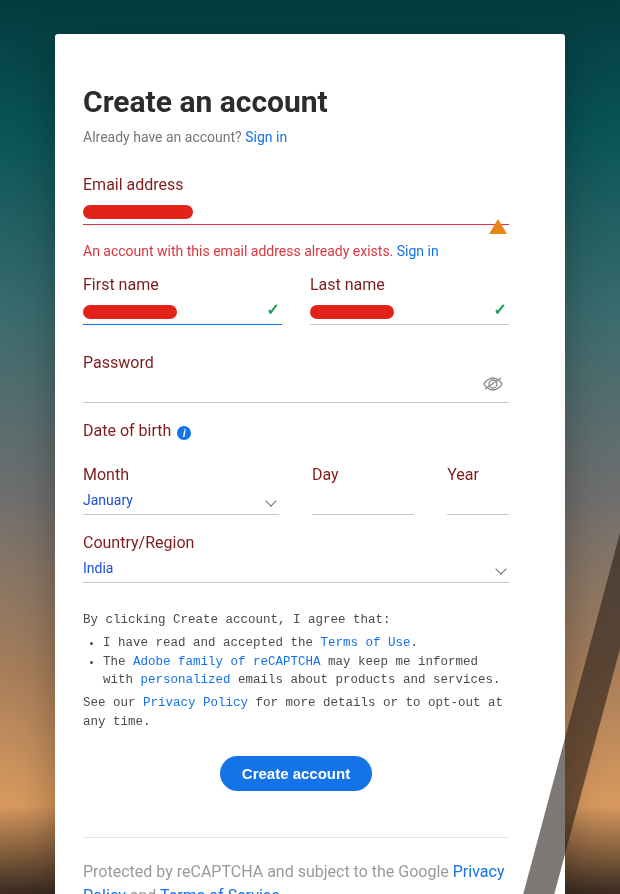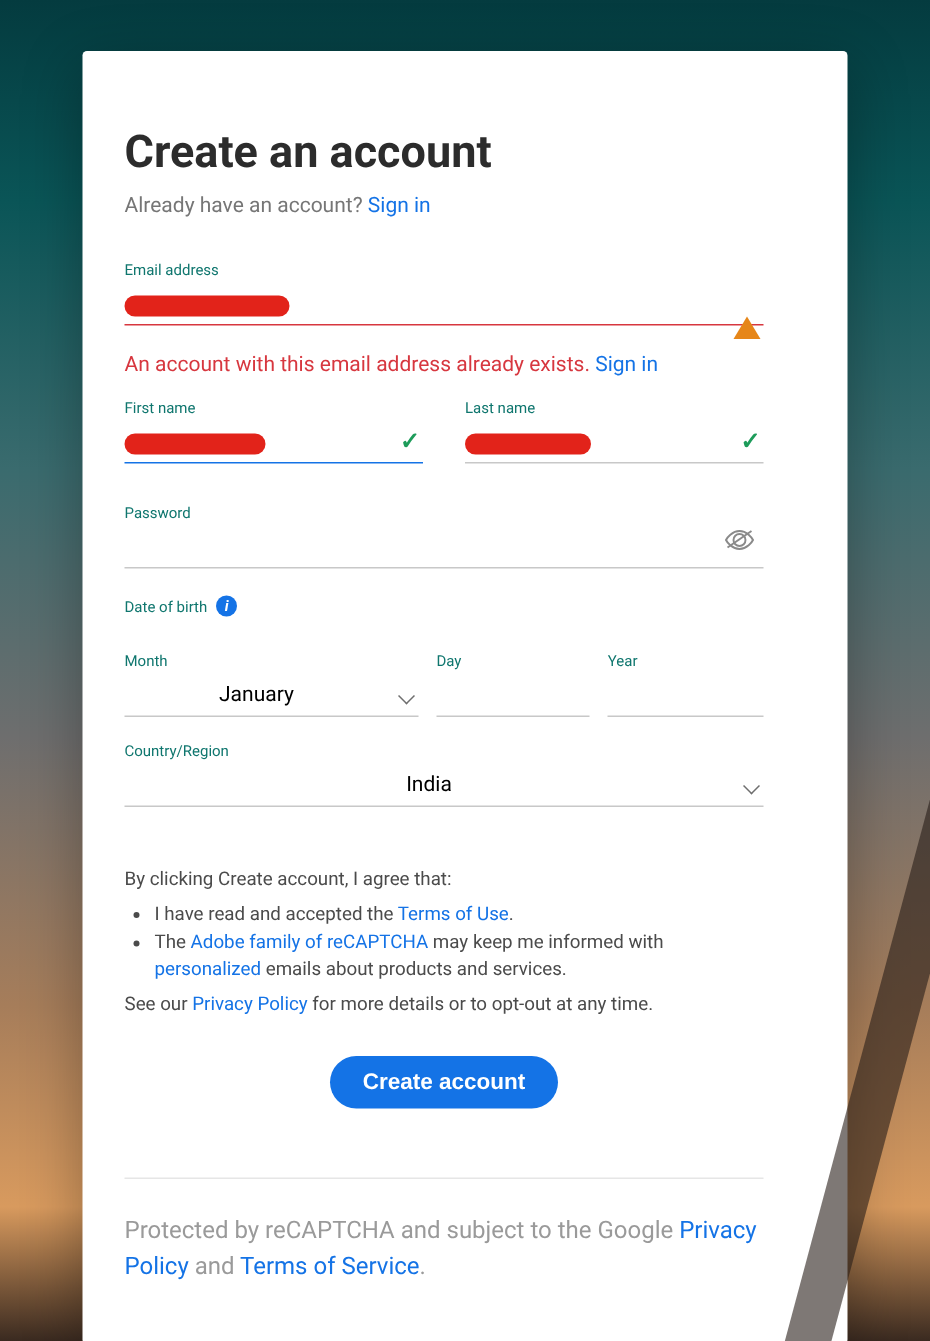--- a/index.html
+++ b/index.html
@@ -38,22 +38,22 @@
     font-weight: 700;
     color: #2c2c2c;
   }
   .subline {
     font-size: 14px;
     color: #767676;
     margin-bottom: 30px;
   }
   .subline .link { color: #1473e6; }
   .label {
-    font-size: 10px;
-    color: #0f766e;
+    font-size: 16px;
+    color: #7f1d1d;
     margin-bottom: 4px;
     display: block;
   }
   .field { margin-bottom: 18px; position: relative; }
   .input-line {
     width: 100%;
     border: none;
     border-bottom: 1px solid #c8c8c8;
     padding: 4px 28px 6px 0;
     font-size: 14px;
@@ -64,21 +64,21 @@
   .error-line { border-bottom-color: #d7373f; }
   .active-line { border-bottom-color: #1473e6; }
   .error-text {
     color: #d7373f;
     font-size: 14px;
     margin: 12px 0 10px 0;
   }
   .error-text .link { color: #1473e6; }
   .row { display: flex; gap: 28px; }
   .row > * { flex: 1; }
-  .row3 { display: flex; gap: 12px; margin-top: 25px; }
+  .row3 { display: flex; gap: 33px; margin-top: 25px; }
   .row3 .col-m { flex: 0 0 46%; }
   .row3 .col-d { flex: 0 0 24%; }
   .row3 .col-y { flex: 1; }
   .redact {
     position: absolute;
     height: 14px;
     background: #e2231a;
     border-radius: 10px;
     left: 0;
     bottom: 6px;
@@ -129,48 +129,48 @@
     vertical-align: middle;
   }
   .dob-row { display:flex; align-items:flex-end; margin-bottom:10px; }
   .dob-row .label { margin-bottom:0; }
   .select {
     width: 100%;
     border: none;
     border-bottom: 1px solid #c8c8c8;
     background: transparent;
     font-size: 14px;
-    color: #000000;
+    color: #1d4ed8;
     padding: 4px 20px 6px 0;
     outline: none;
     appearance: none;
     position: relative;
-    text-align: center;
   }
   .select-wrap { position: relative; }
   .chevron {
     position: absolute;
     right: 2px;
     bottom: 8px;
     width: 10px; height: 10px;
     pointer-events: none;
   }
   .chevron::before {
     content: "";
     display: block;
     width: 7px; height: 7px;
     border-right: 1.5px solid #6e6e6e;
     border-bottom: 1.5px solid #6e6e6e;
     transform: rotate(45deg);
   }
   .legal {
     font-size: 12.5px;
     color: #4b4b4b;
-    margin-top: 40px;
+    margin-top: 28px;
     line-height: 1.5;
+    font-family: Liberation Mono, monospace;
   }
   .legal ul { margin: 4px 0 4px 0; padding-left: 20px; }
   .legal .link { color: #1473e6; }
   .btn-row { display:flex; justify-content:center; margin-top: 24px; }
   .btn {
     background: #1473e6;
     color: #fff;
     border: none;
     border-radius: 18px;
     font-size: 15px;

